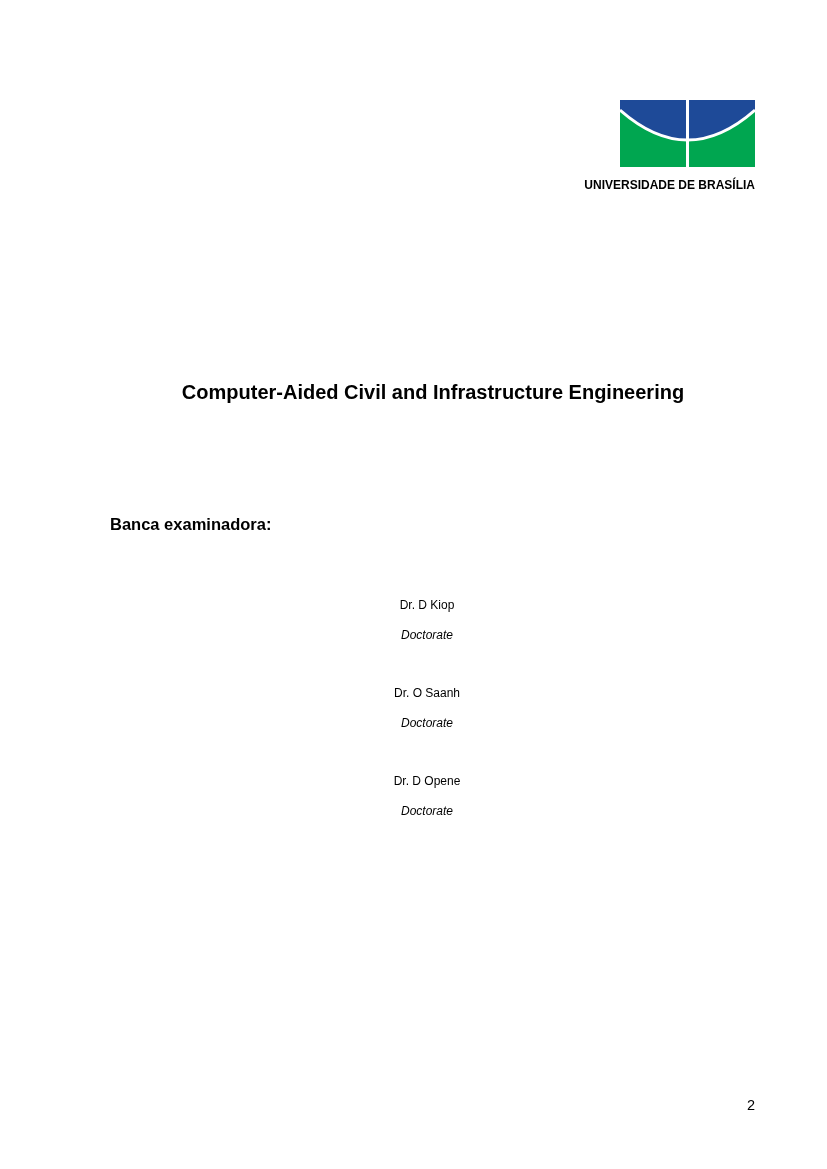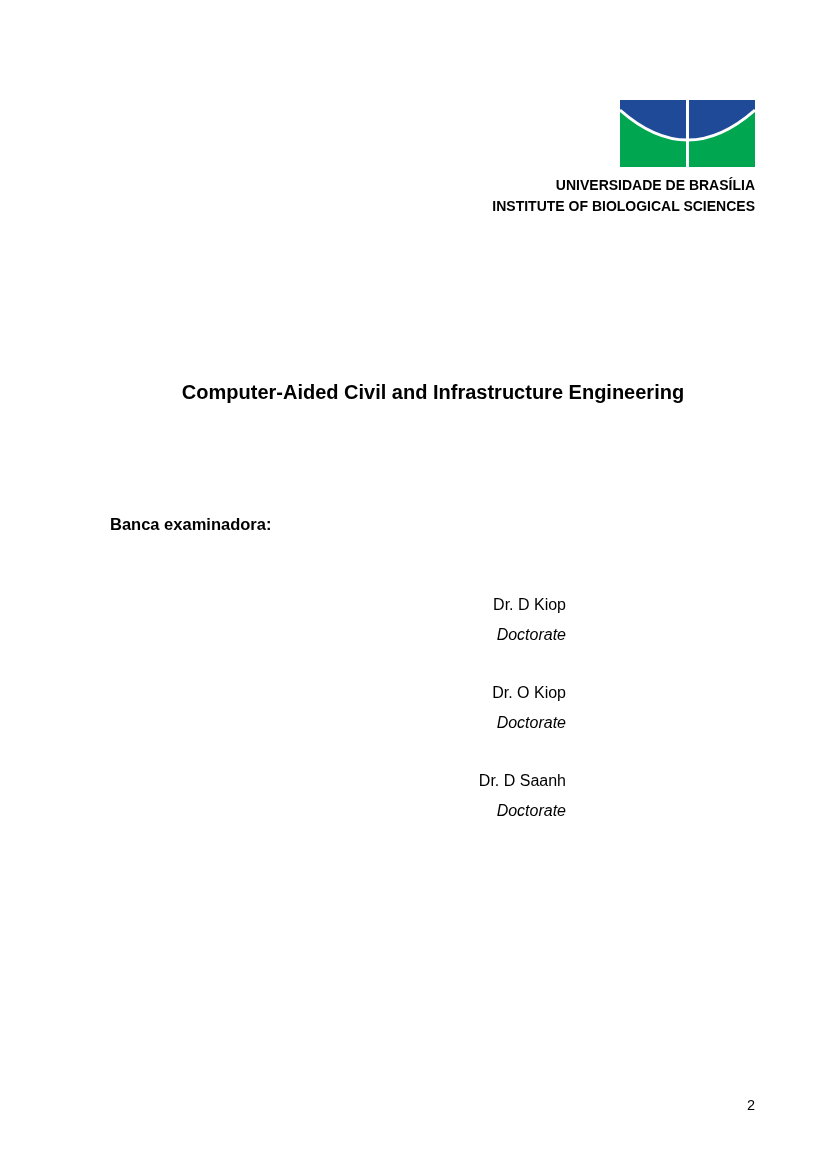--- a/index.html
+++ b/index.html
@@ -20,23 +20,23 @@
       left: 620px;
       top: 100px;
       width: 135px;
       height: 67px;
     }
     .logo svg { display: block; width: 135px; height: 67px; }
     .inst-block {
       position: absolute;
       right: 72px;
       top: 175px;
-      text-align: right;
+      text-align: center;
       font-weight: bold;
-      font-size: 14px;
+      font-size: 12px;
       line-height: 21px;
     }
     .inst-line { display: block; white-space: nowrap; }
     .doc-title {
       position: absolute;
       left: 0;
       width: 866px;
       top: 379px;
       text-align: center;
       font-weight: bold;
@@ -48,25 +48,25 @@
       position: absolute;
       left: 110px;
       top: 513px;
       font-weight: bold;
       font-size: 16.5px;
       line-height: 22px;
       text-align: right;
     }
     .examiners {
       position: absolute;
-      left: 300px;
+      left: 294px;
       width: 266px;
       top: 590px;
-      text-align: right;
-      font-size: 16px;
+      text-align: center;
+      font-size: 12px;
     }
     .examiner {
       height: 88px;
     }
     .examiner-name, .examiner-title {
       display: block;
       line-height: 30px;
       white-space: nowrap;
     }
     .examiner-title { padding-left: 0px; font-style: italic; }
@@ -89,35 +89,34 @@
     <path d="M0,0 L135,0 L135,10 Q101,40 67.5,40 Q34,40 0,10 Z" fill="#1e4a98"></path>
 
     <path d="M0,10 Q34,40 67.5,40 Q101,40 135,10" fill="none" stroke="#ffffff" stroke-width="3"></path>
 
     <rect x="66" y="0" width="3" height="67" fill="#ffffff"></rect>
   </svg>
 </div>
 
 <div class="inst-block">
   <span class="inst-line">UNIVERSIDADE DE BRASÍLIA</span>
-  <span class="inst-line">INSTITUTE OF BIOLOGICAL SCIENCES</span>
 </div>
 
 <div class="doc-title">Computer-Aided Civil and Infrastructure Engineering</div>
 
 <div class="board-label">Banca examinadora:</div>
 
 <div class="examiners">
   <div class="examiner">
     <span class="examiner-name">Dr. D Kiop</span>
     <span class="examiner-title">Doctorate</span>
   </div>
   <div class="examiner">
-    <span class="examiner-name">Dr. O Kiop</span>
+    <span class="examiner-name">Dr. O Saanh</span>
     <span class="examiner-title">Doctorate</span>
   </div>
   <div class="examiner">
-    <span class="examiner-name">Dr. D Saanh</span>
+    <span class="examiner-name">Dr. D Opene</span>
     <span class="examiner-title">Doctorate</span>
   </div>
 </div>
 
 <div class="page-number">2</div>
 
 </body></html>

